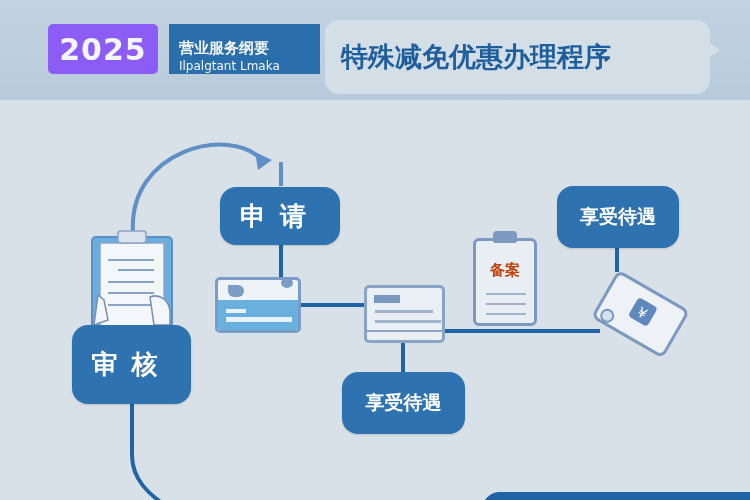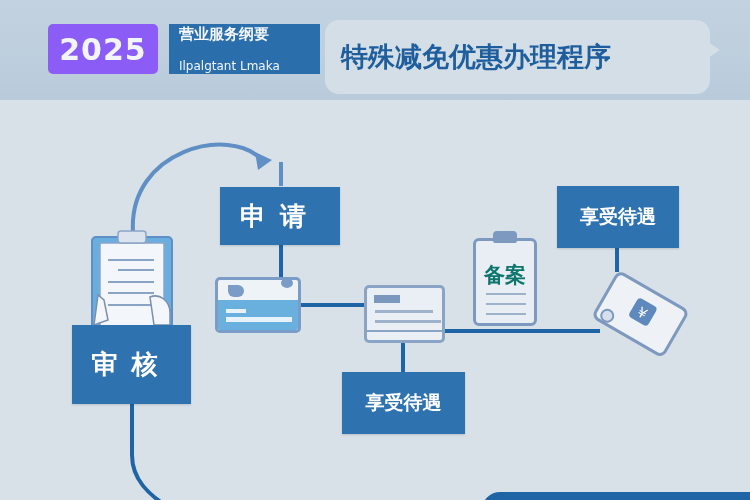--- a/index.html
+++ b/index.html
@@ -15,37 +15,37 @@
   .year-badge {
     position:absolute; left:48px; top:24px; width:110px; height:50px;
     background:#8b5cf6; border-radius:5px;
     color:#f2f6fa; font-weight:bold; font-size:30px;
     display:flex; align-items:center; justify-content:center;
     letter-spacing:1px;
   }
   .subtitle-box {
     position:absolute; left:169px; top:24px; width:151px; height:50px;
     background:#2a6fab; color:#f3f6fa;
-    display:flex; flex-direction:column; justify-content:space-between; padding-left:10px;
+    display:flex; flex-direction:column; justify-content:flex-end; padding-left:10px;
     box-sizing:border-box;
   }
   .subtitle-box .cn { font-size:15px; font-weight:bold; line-height:20px; }
   .subtitle-box .en { font-size:12px; line-height:16px; }
   .title-bubble {
     position:absolute; left:325px; top:20px; width:385px; height:74px;
     background:#d4dee7; border-radius:14px;
     display:flex; align-items:center; padding-left:16px; box-sizing:border-box;
     color:#1e5e9c; font-size:27px; font-weight:bold;
   }
   .title-bubble::after {
     content:""; position:absolute; right:-10px; top:22px;
     border-left:12px solid #d4dee7; border-top:8px solid transparent; border-bottom:8px solid transparent;
   }
   .step {
-    position:absolute; background:#2f72b0; border-radius:0; color:#fff;
+    position:absolute; background:#2f72b0; border-radius:16px; color:#fff;
     font-weight:bold; display:flex; align-items:center; justify-content:center;
     box-shadow:0 1px 2px rgba(0,0,0,0.15);
   }
   .step-apply { left:220px; top:187px; width:120px; height:58px; font-size:26px; letter-spacing:14px; }
   .step-review { left:72px; top:325px; width:119px; height:79px; font-size:26px; letter-spacing:14px; }
   .step-benefit-top { left:557px; top:186px; width:122px; height:62px; font-size:19px; }
   .step-benefit-bottom { left:342px; top:372px; width:123px; height:62px; font-size:19px; }
   svg.connectors { position:absolute; left:0; top:0; }
   .clipboard-left { position:absolute; left:88px; top:225px; width:88px; height:105px; }
   .card-left {
@@ -63,21 +63,21 @@
   }
   .card-mid .head { position:absolute; left:7px; top:7px; width:26px; height:8px; background:#7a97bd; }
   .card-mid .l1 { position:absolute; left:8px; top:22px; width:58px; height:3px; background:#9fb2cb; }
   .card-mid .l2 { position:absolute; left:8px; top:32px; width:66px; height:3px; background:#9fb2cb; }
   .card-mid .l3 { position:absolute; left:0; top:42px; width:100%; height:2px; background:#8aa4c6; }
   .clipboard-right {
     position:absolute; left:473px; top:238px; width:64px; height:88px;
     border:3px solid #7e99bf; border-radius:6px; background:#e9eef4; box-sizing:border-box;
   }
   .clipboard-right .clip { position:absolute; left:17px; top:-10px; width:24px; height:12px; background:#7e99bf; border-radius:4px 4px 2px 2px; }
-  .clipboard-right .label { position:absolute; left:0; top:20px; width:100%; text-align:center; color:#0f766e; font-size:21px; font-weight:bold; }
+  .clipboard-right .label { position:absolute; left:0; top:20px; width:100%; text-align:center; color:#c2410c; font-size:15px; font-weight:bold; }
   .clipboard-right .rl { position:absolute; left:10px; width:40px; height:2px; background:#9fb2cb; }
   .ticket { position:absolute; left:590px; top:270px; width:100px; height:90px; }
   .bottom-bar {
     position:absolute; left:482px; top:492px; width:268px; height:20px;
     background:#1f65a5; border-radius:18px 0 0 0;
   }
 </style>
 </head>
 <body>
 

